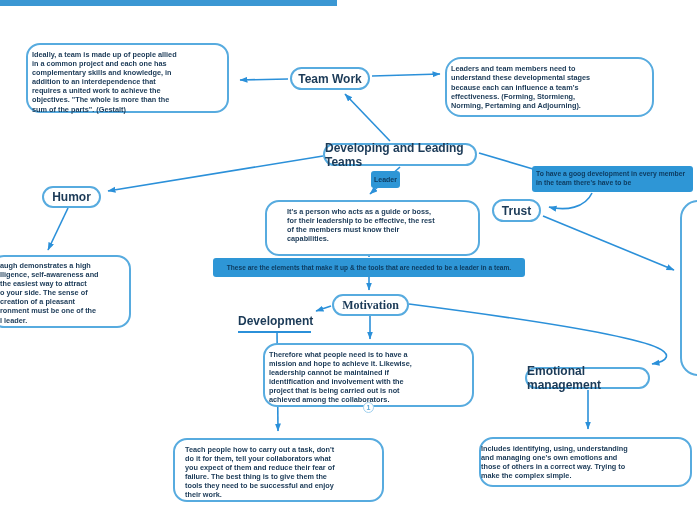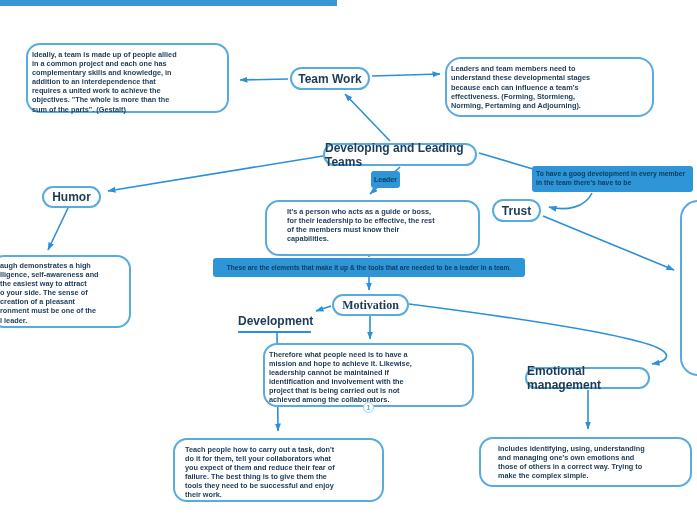--- a/index.html
+++ b/index.html
@@ -106,21 +106,21 @@
 project that is being carried out is not
 achieved among the collaborators.</div>
 
   <div class="box" style="left:173px;top:438px;width:211px;height:64px;padding:5px 10px;line-height:9px;">Teach people how to carry out a task, don't
 do it for them, tell your collaborators what
 you expect of them and reduce their fear of
 failure. The best thing is to give them the
 tools they need to be successful and enjoy
 their work.</div>
 
-  <div class="box" style="left:479px;top:437px;width:213px;height:50px;padding:5px 17px;line-height:9px;">Includes identifying, using, understanding
+  <div class="box" style="left:479px;top:437px;width:213px;height:50px;padding:5px 0;line-height:9px;">Includes identifying, using, understanding
 and managing one's own emotions and
 those of others in a correct way. Trying to
 make the complex simple.</div>
 
   <div class="box" style="left:680px;top:200px;width:60px;height:176px;border-radius:18px;"></div>
 
   <div class="pill" style="left:290px;top:67px;width:80px;height:23px;">Team Work</div>
 
   <div class="pill" style="left:323px;top:143px;width:154px;height:23px;">Developing and Leading Teams</div>
 

